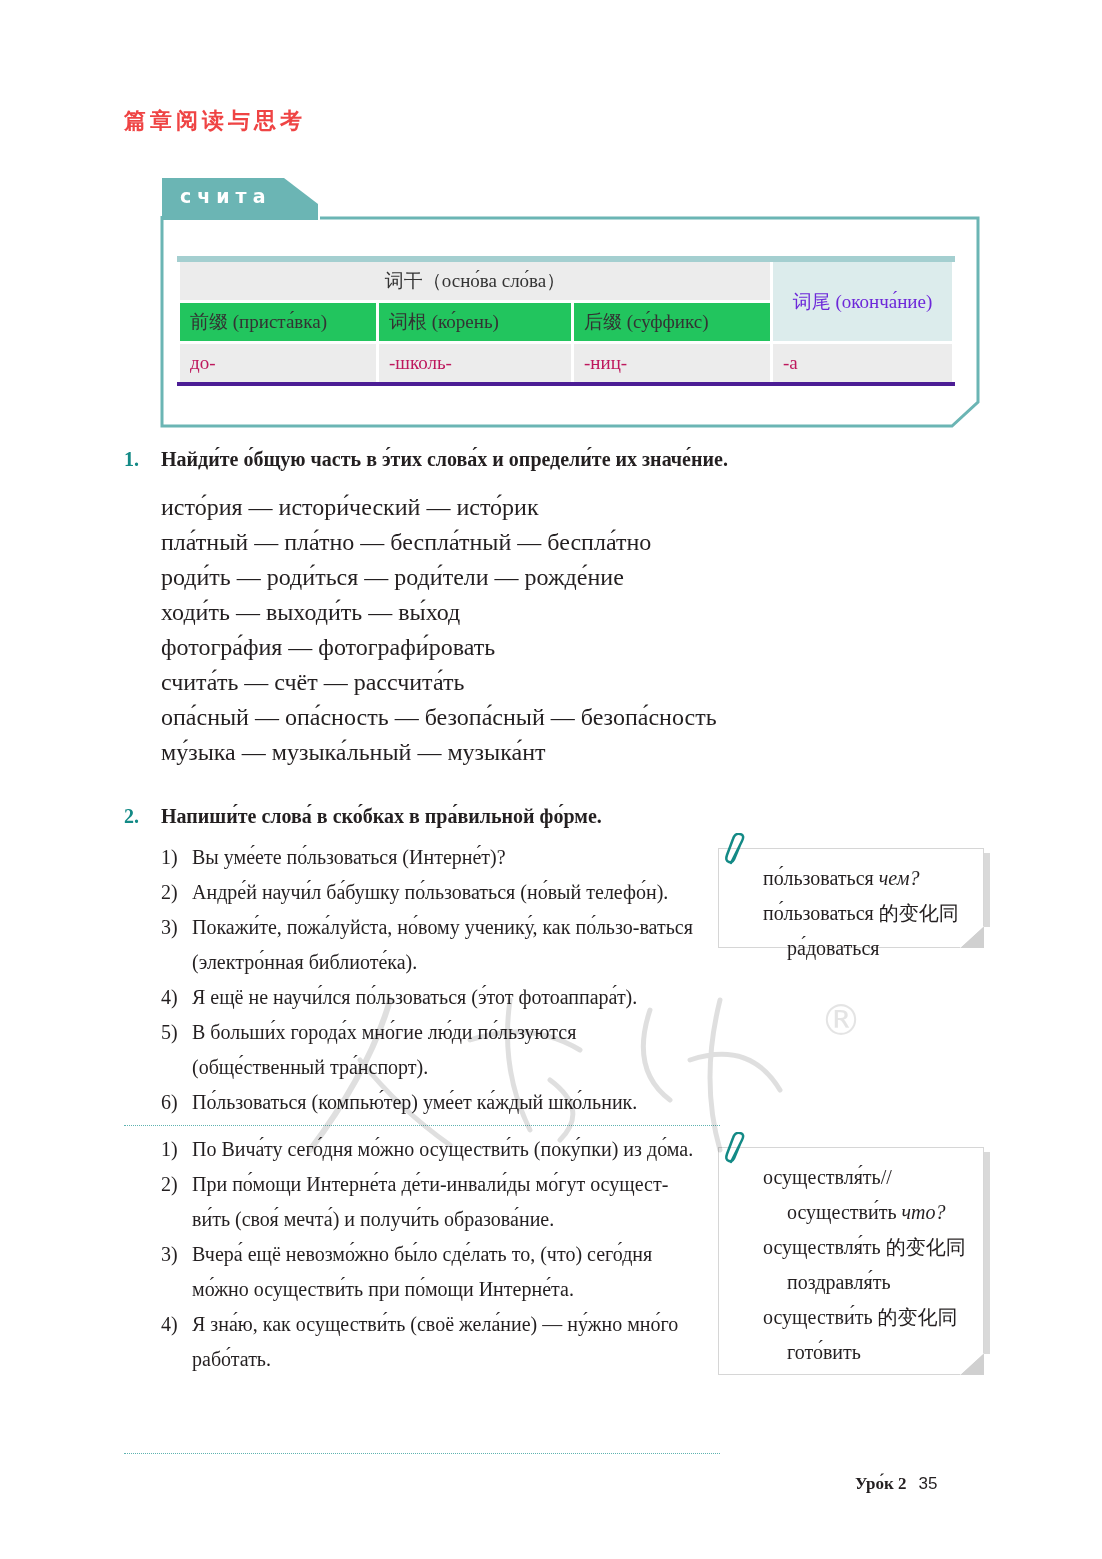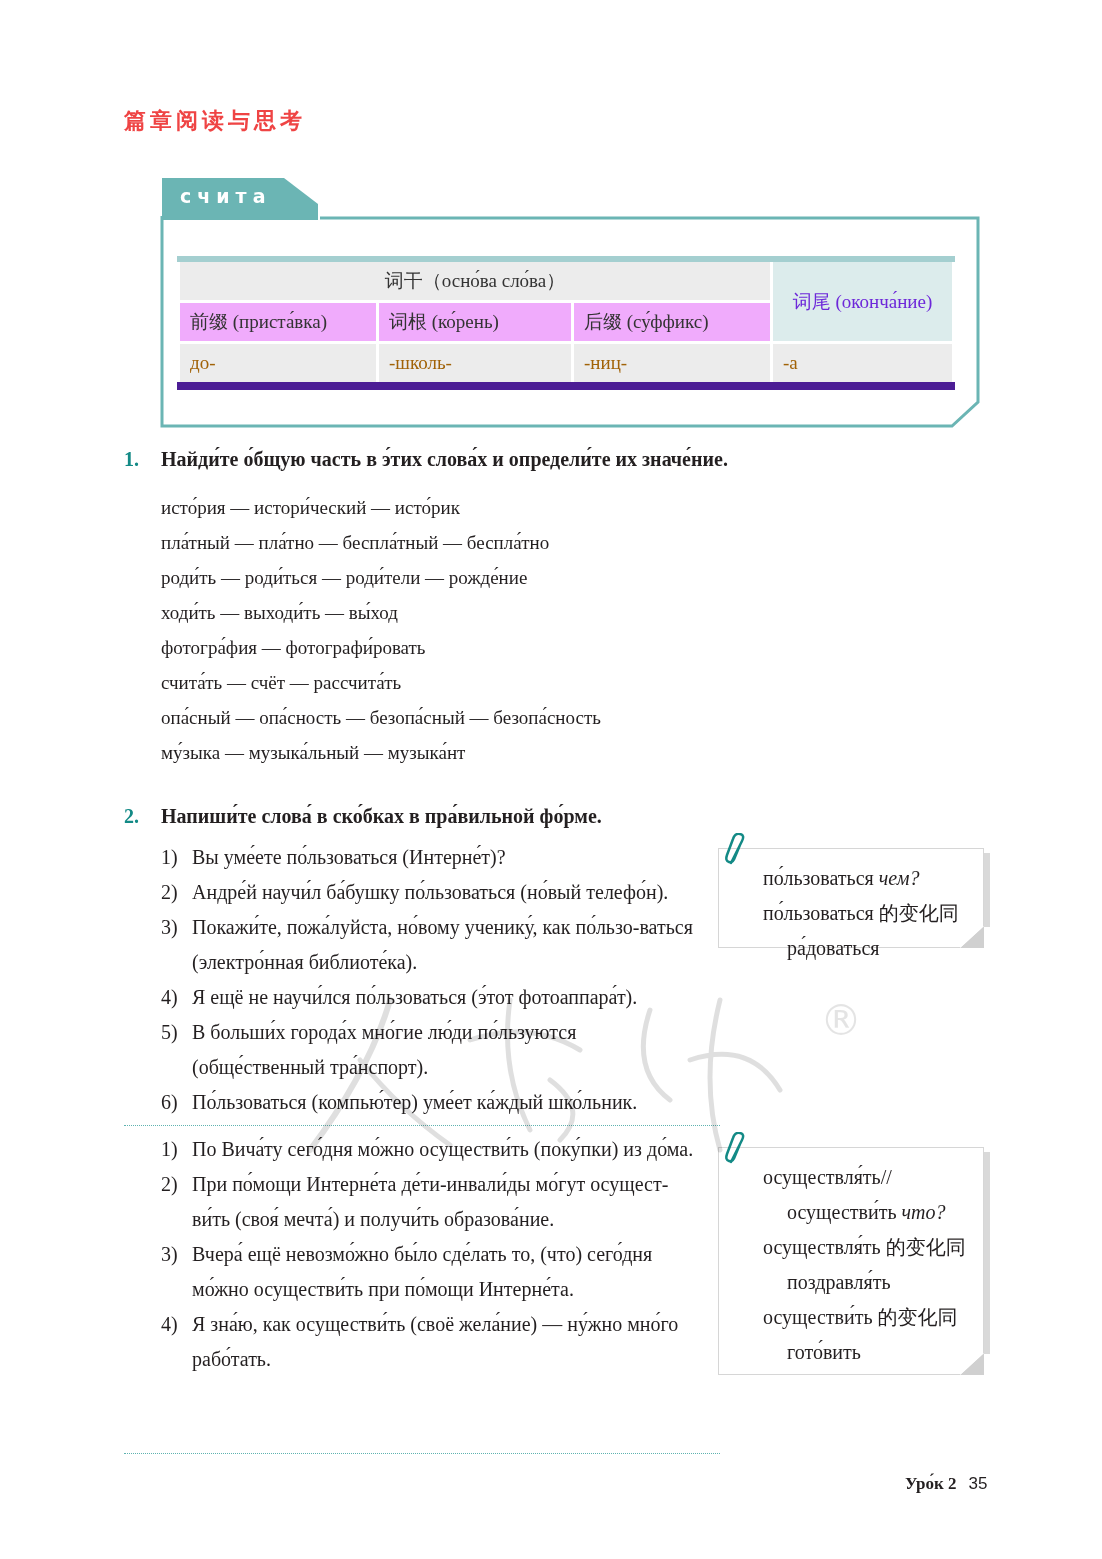--- a/index.html
+++ b/index.html
@@ -8,52 +8,52 @@
   .abs { position: absolute; }
   .section-title { left: 124px; top: 106px; font-family: "DejaVu Sans", sans-serif;
                    font-weight: bold; font-size: 22px; letter-spacing: 4px; color: #ef4444; }
   .tab { left: 162px; top: 178px; width: 156px; height: 40px; }
   .tab svg { position: absolute; left: 0; top: 0; }
   .tab-label { position: absolute; left: 18px; top: 7px; font-family: "DejaVu Sans", sans-serif;
                font-weight: bold; font-size: 19px; letter-spacing: 6px; color: #ffffff; }
   .frame { left: 160px; top: 216px; width: 820px; height: 212px; }
   .frame svg { position: absolute; left: 0; top: 0; }
   table.wf { position: absolute; left: 177px; top: 256px; width: 778px; border-collapse: collapse;
-             font-size: 19px; border-top: 6px solid #a4cfd0; border-bottom: 8px solid #4c1d95; }
+             font-size: 19px; border-top: 6px solid #a4cfd0; border-bottom: 4px solid #4c1d95; }
   table.wf td { padding: 0 10px; border: 3px solid #ffffff; height: 38px; }
   td.h1 { background: #ececec; text-align: center; color: #333; }
-  td.h2 { background: #f0abfc; color: #333; }
+  td.h2 { background: #22c55e; color: #333; }
   td.hend { background: #dcecec; text-align: center; color: #6d28d9; }
-  td.r { background: #ececec; color: #a16207; }
+  td.r { background: #ececec; color: #be185d; }
   .q-head { font-weight: bold; font-size: 20px; }
   .q-num { color: #138a86; display: inline-block; width: 37px; }
   .q1 { left: 124px; top: 448px; }
   .q2 { left: 124px; top: 805px; }
-  .words { left: 161px; top: 490px; font-size: 19px; line-height: 35px; }
+  .words { left: 161px; top: 490px; font-size: 24px; line-height: 35px; }
   .list { font-size: 20px; line-height: 35px; }
   .list .item { position: relative; padding-left: 31px; }
   .list .n { position: absolute; left: 0; top: 0; }
   .listA { left: 161px; top: 840px; width: 535px; }
   .listB { left: 161px; top: 1132px; width: 535px; }
   .dotline { height: 0; border-top: 1px dotted #5fb3b0; }
   .dl1 { left: 124px; top: 1125px; width: 596px; }
   .dl2 { left: 124px; top: 1453px; width: 596px; }
   .note { background: #ffffff; border: 1px solid #d6d6d6; box-sizing: border-box; }
   .note .fold { position: absolute; right: -1px; bottom: -1px; }
   .note .shadowR { position: absolute; right: -7px; top: 4px; width: 6px; bottom: 20px; background: #d9d9d9; }
   .note-text { position: absolute; left: 44px; top: 12px; font-size: 20px; line-height: 35px; }
   .note1 { left: 718px; top: 848px; width: 266px; height: 100px; }
   .note2 { left: 718px; top: 1147px; width: 266px; height: 228px; }
   .clip { position: absolute; }
   .clip1 { left: 724px; top: 833px; }
   .clip2 { left: 724px; top: 1132px; }
   .ind { padding-left: 24px; }
   .watermark { left: 250px; top: 980px; opacity: 0.12; }
   .reg { left: 820px; top: 996px; font-family: "DejaVu Sans", sans-serif; font-size: 42px; color: #000; opacity: 0.1; }
-  .footer { left: 905px; top: 1474px; font-size: 17px; }
+  .footer { left: 855px; top: 1474px; font-size: 17px; }
   .footer .lesson { font-weight: bold; }
   .footer .page { font-family: "Liberation Sans", sans-serif; font-size: 17px; margin-left: 12px; }
 </style>
 </head>
 <body>
 
 <div class="abs section-title">篇章阅读与思考</div>
 
 <div class="abs tab">
   <svg width="160" height="42">

